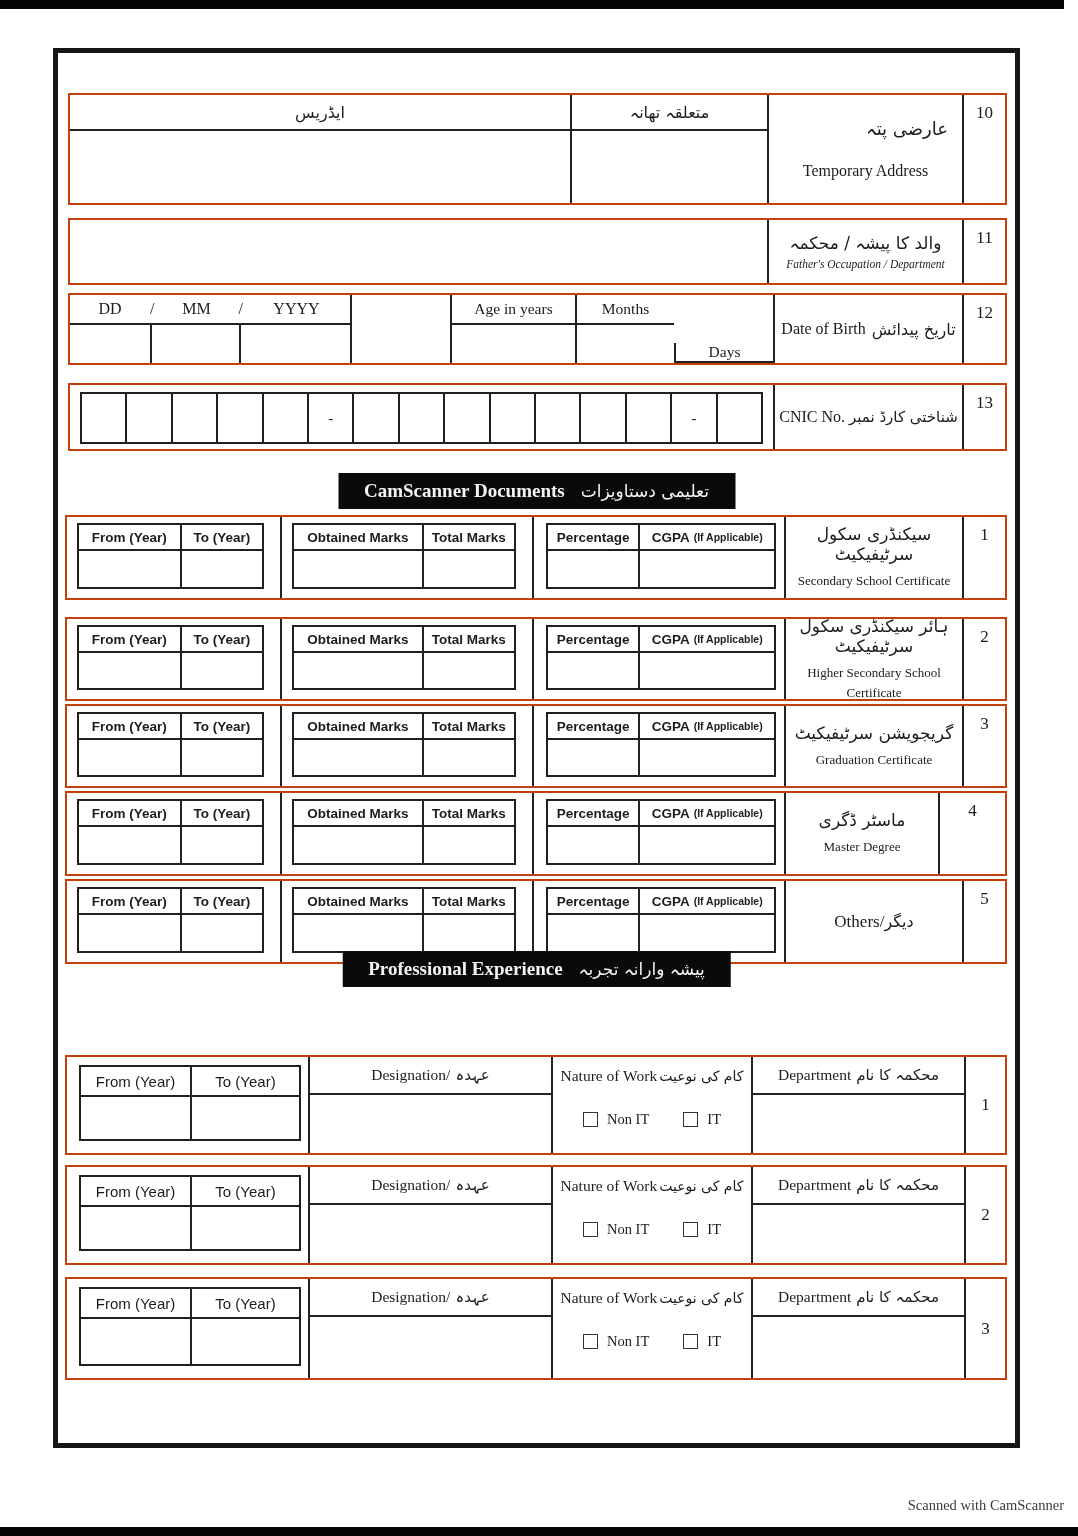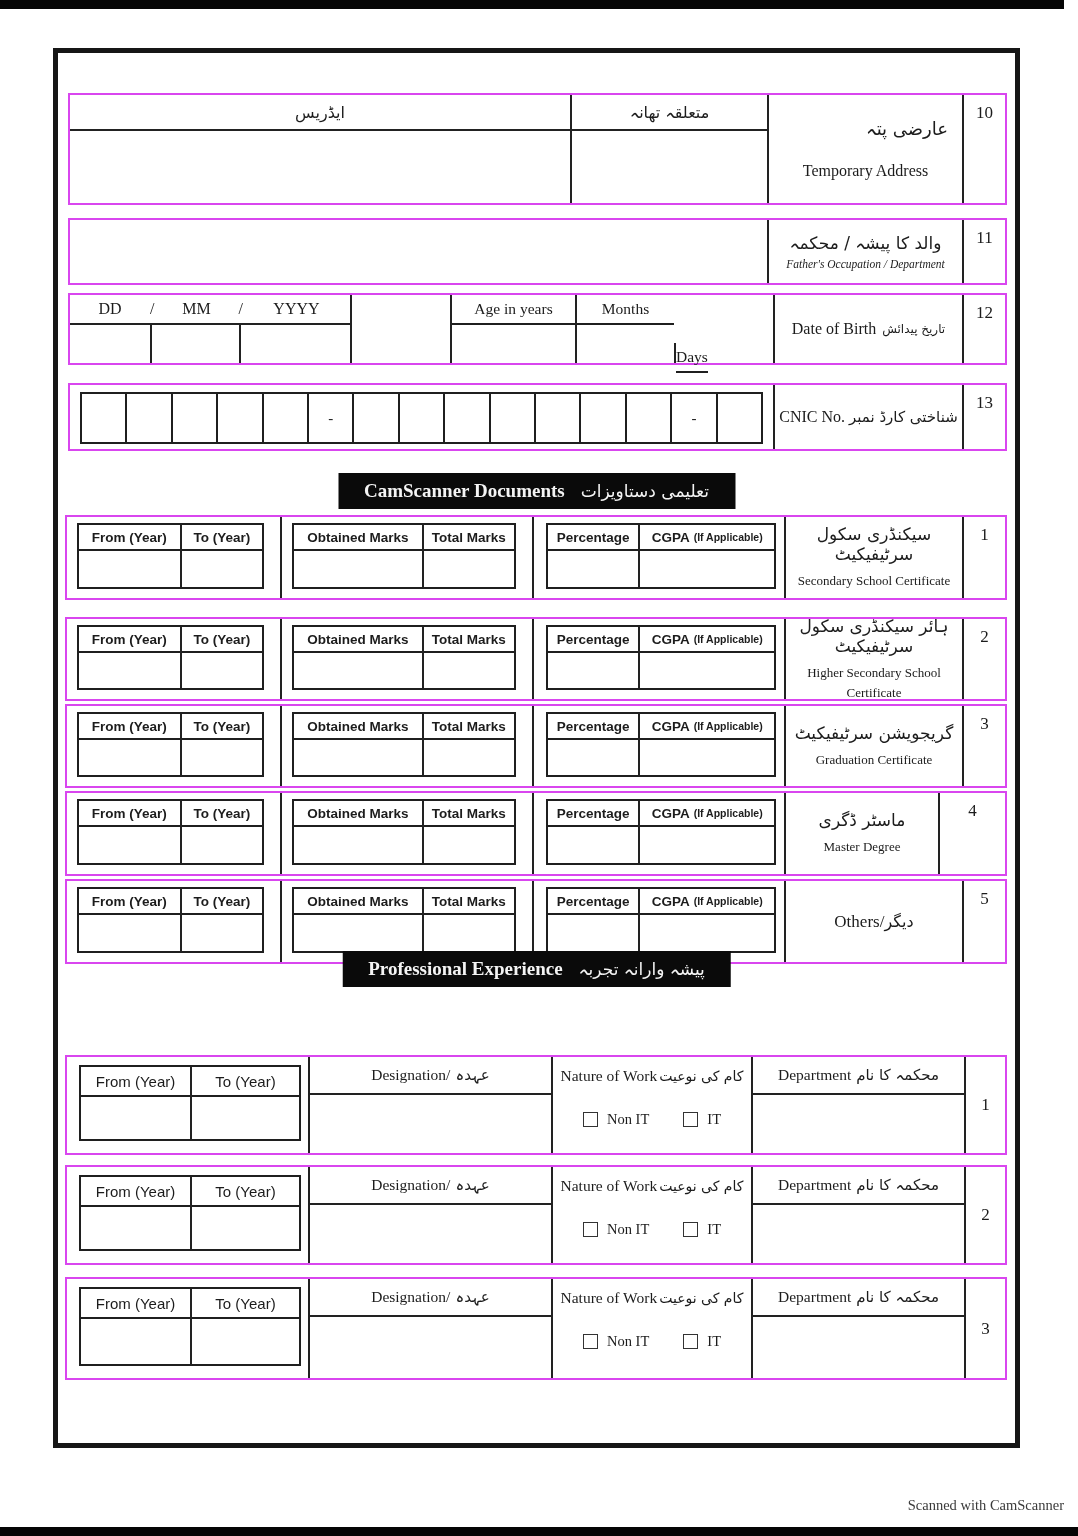--- a/index.html
+++ b/index.html
@@ -6,21 +6,21 @@
   body{
     width:1078px;height:1536px;position:relative;background:#ffffff;
     font-family:"Liberation Serif", serif;color:#1c1c1c;overflow:hidden;
   }
   .scan-bar{position:absolute;background:#050505;}
   .sheet{
     position:absolute;left:53px;top:48px;width:967px;height:1400px;
     box-sizing:border-box;border:5px solid #161616;background:#fff;
   }
   
-  .rowbox{position:absolute;box-sizing:border-box;border:2px solid #d946ef;background:#fff;display:flex;}
+  .rowbox{position:absolute;box-sizing:border-box;border:2px solid #c2410c;background:#fff;display:flex;}
   .col{box-sizing:border-box;position:relative;}
   .bl{border-left:2px solid #222;}
   .bb{border-bottom:2px solid #222;}
   .num-cell{display:flex;justify-content:center;align-items:flex-start;padding-top:8px;
     font-size:17px;font-family:"Liberation Serif",serif;}
   .num-center{align-items:center;padding-top:0;}
   .ur{font-family:"DejaVu Sans","Liberation Serif",sans-serif;direction:rtl;}
   .serif{font-family:"Liberation Serif",serif;}
   .sans-b{font-family:"Liberation Sans",sans-serif;font-weight:bold;}
   .sans{font-family:"Liberation Sans",sans-serif;}
@@ -113,29 +113,29 @@
 
     <div class="col bl" style="width:323px;display:flex;">
       <div class="col" style="width:123px;display:flex;flex-direction:column;">
         <div class="ihead serif" style="height:30px;font-size:15.5px;">Age in years</div>
         <div class="icell"></div>
       </div>
       <div class="col bl" style="width:99px;display:flex;flex-direction:column;">
         <div class="ihead serif" style="height:30px;font-size:15.5px;">Months</div>
         <div class="icell"></div>
       </div>
-      <div class="col bl" style="flex:1;display:flex;flex-direction:row;margin-top:48px;">
+      <div class="col bl" style="flex:1;display:flex;flex-direction:column;margin-top:48px;">
         <div class="ihead serif" style="height:30px;font-size:15.5px;">Days</div>
         <div class="icell"></div>
       </div>
     </div>
 
     <div class="col bl" style="width:189px;display:flex;align-items:center;justify-content:center;gap:6px;white-space:nowrap;">
       <span class="serif" style="font-size:16px;">Date of Birth</span>
-      <span class="ur" style="font-size:12px;">تاریخ پیدائش</span>
+      <span class="ur" style="font-size:16px;">تاریخ پیدائش</span>
     </div>
     <div class="col bl num-cell" style="flex:1;">12</div>
   </div>
 
   <div class="rowbox" style="left:10px;top:330px;width:939px;height:68px;">
     <div class="col" style="width:703px;">
       <div class="inset cnic-strip" style="left:10px;top:7px;width:683px;height:52px;">
         <div class="cnic-c"></div>
         <div class="cnic-c"></div>
         <div class="cnic-c"></div>

